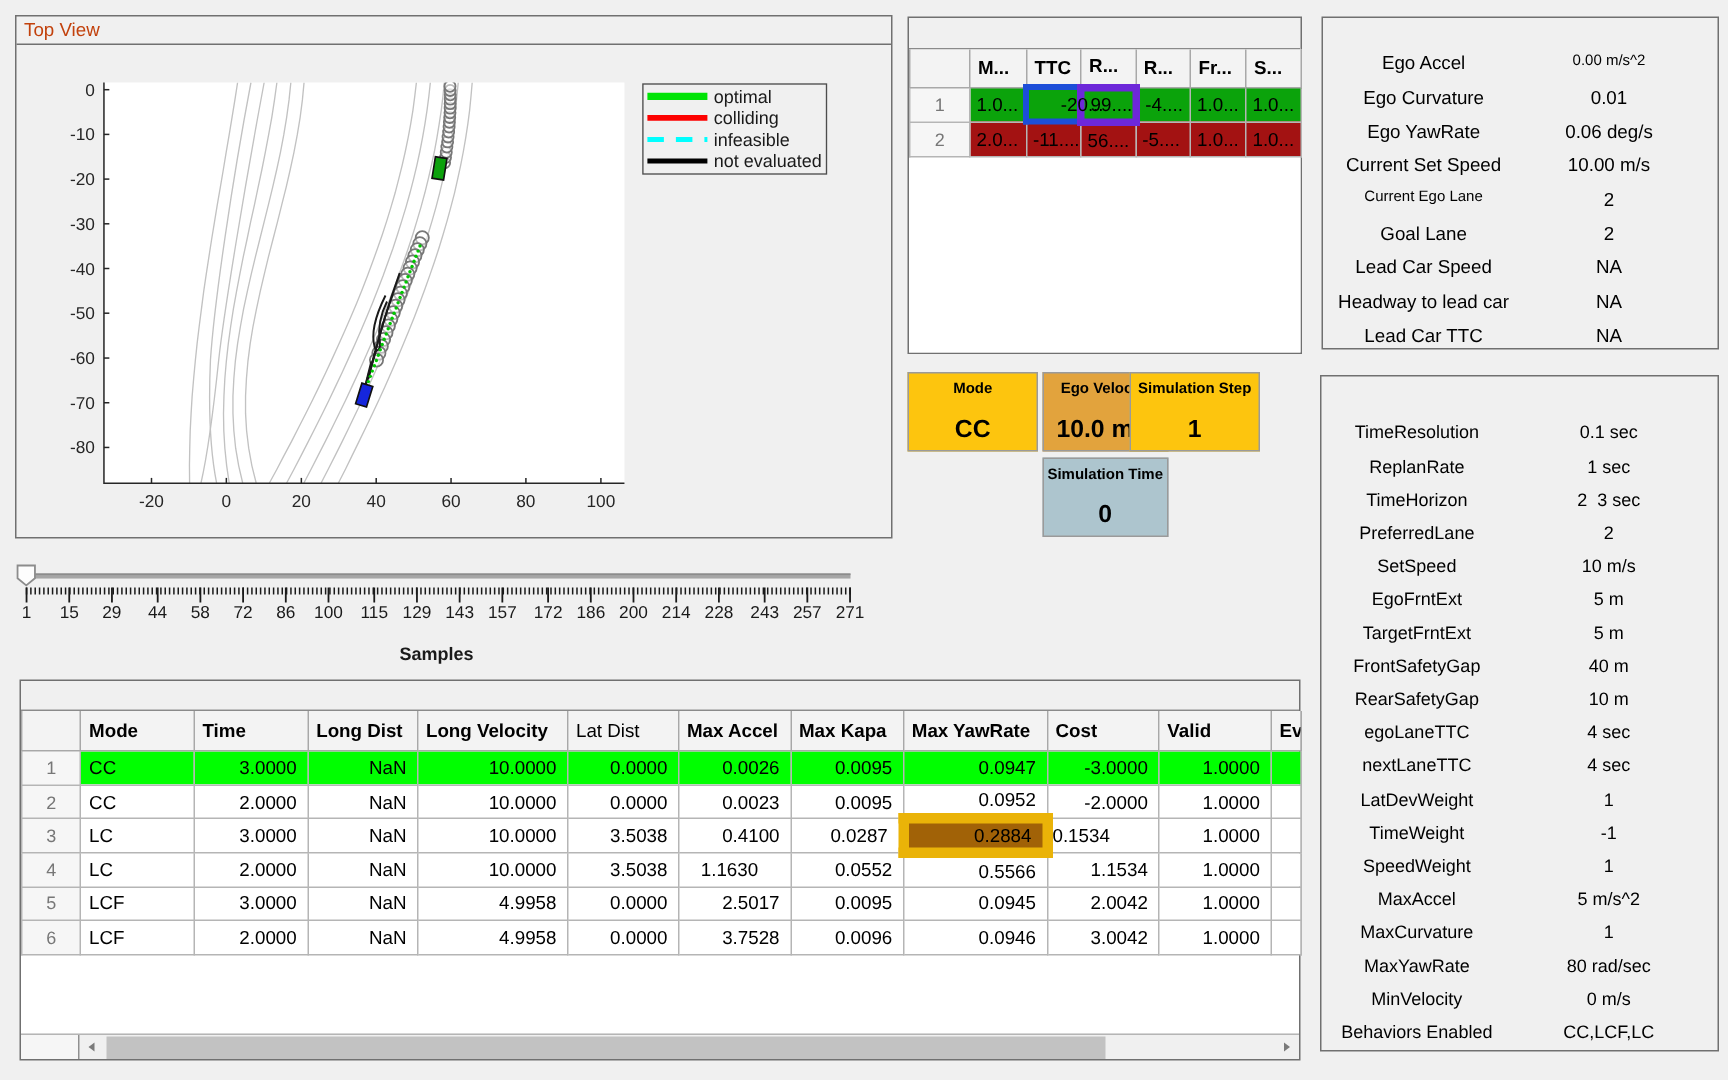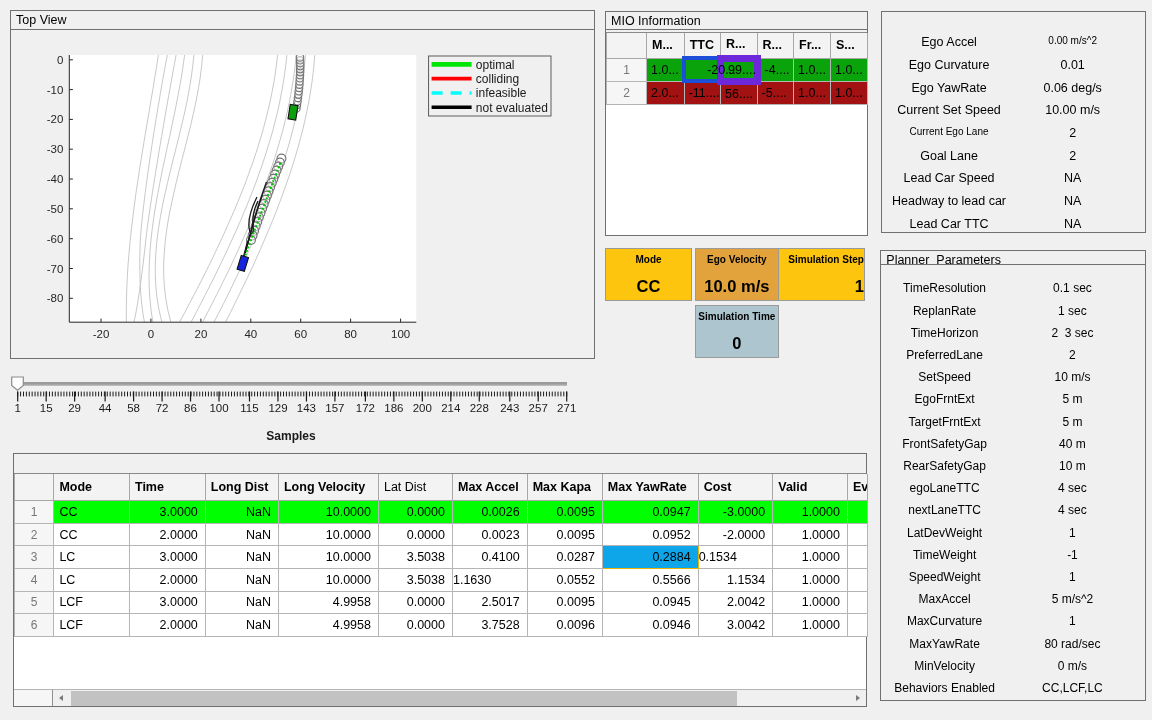--- a/index.html
+++ b/index.html
@@ -1,44 +1,43 @@
 <!DOCTYPE html>
 <html><head><meta charset="utf-8"><style>
 
 *{margin:0;padding:0;box-sizing:border-box}
 body{width:1152px;height:720px;background:#f0f0f0;font-family:"Liberation Sans",sans-serif;position:relative;overflow:hidden}
 .panel{position:absolute;border:1px solid #707070;background:#f0f0f0}
-.ptitle{border-bottom:1px solid #707070;font-size:12.5px;color:#000000;padding:2px 0 0 5px;white-space:nowrap}
+.ptitle{border-bottom:1px solid #707070;font-size:12.5px;color:#c2410c;padding:2px 0 0 5px;white-space:nowrap}
 .abs{position:absolute}
 .kvl{position:absolute;text-align:center}
 table{border-collapse:collapse}
 
 </style></head><body>
 <div class="panel" style="left:10px;top:10px;width:584.5px;height:349px">
     <div class="ptitle" style="height:19px">Top View</div>
   </div>
 <div class="panel" style="left:605px;top:11px;width:263px;height:225px">
-    <div class="ptitle" style="height:18px">MIO Information</div>
 <div style="position:absolute;left:0px;top:20px;right:0;bottom:0;background:#fff;border-top:1px solid #8a8a8a">
       <table style="width:100%;table-layout:fixed;font-size:12.5px">
         <tbody>
           <tr style="height:25px">
             <td style="width:40px;border:1px solid #a8a8a8;border-top:none;background:#f3f3f3;font-weight:bold;padding-left:5px"></td>
             <td style="width:37.7px;border:1px solid #a8a8a8;border-top:none;background:#f3f3f3;font-weight:bold;padding-left:5px">M...</td>
             <td style="width:36.4px;border:1px solid #a8a8a8;border-top:none;background:#f3f3f3;font-weight:bold;padding-left:5px">TTC</td>
             <td style="width:36.5px;border:1px solid #a8a8a8;border-top:none;background:#f3f3f3;font-weight:bold;padding-left:5px">R...</td>
             <td style="width:36.5px;border:1px solid #a8a8a8;border-top:none;background:#f3f3f3;font-weight:bold;padding-left:5px">R...</td>
             <td style="width:36.9px;border:1px solid #a8a8a8;border-top:none;background:#f3f3f3;font-weight:bold;padding-left:5px">Fr...</td>
             <td style="width:37.5px;border:1px solid #a8a8a8;border-top:none;background:#f3f3f3;font-weight:bold;padding-left:5px">S...</td>
           </tr>
           <tr style="height:23px">
             <td style="border:1px solid #b5b5b5;background:#f6f6f6;color:#777;text-align:center;font-size:12px">1</td>
             <td style="border:1px solid #b5b5b5;background:#0ba30b;color:#000;padding-left:4px">1.0...</td>
             <td style="border:4px solid #1d4ed8;background:#0ba30b;color:#000;padding-left:21px">-20...</td>
-            <td style="border:7px solid #6d28d9;background:#0ba30b;color:#000;padding-left:4px">99....</td>
+            <td style="border:5px solid #6d28d9;background:#0ba30b;color:#000;padding-left:4px">99....</td>
             <td style="border:1px solid #b5b5b5;background:#0ba30b;color:#000;padding-left:4px">-4....</td>
             <td style="border:1px solid #b5b5b5;background:#0ba30b;color:#000;padding-left:4px">1.0...</td>
             <td style="border:1px solid #b5b5b5;background:#0ba30b;color:#000;padding-left:4px">1.0...</td>
           </tr>
           <tr style="height:23px">
             <td style="border:1px solid #b5b5b5;background:#f6f6f6;color:#777;text-align:center;font-size:12px">2</td>
             <td style="border:1px solid #b5b5b5;background:#a31212;color:#000;padding-left:4px">2.0...</td>
             <td style="border:1px solid #b5b5b5;background:#a31212;color:#000;padding-left:4px">-11....</td>
             <td style="border:1px solid #b5b5b5;background:#a31212;color:#000;padding-left:4px">56....</td>
             <td style="border:1px solid #b5b5b5;background:#a31212;color:#000;padding-left:4px">-5....</td>
@@ -70,30 +69,29 @@
 <div class="kvl" style="left:45%;width:55%;top:204.8px;font-size:12.5px">NA</div>
 </div>
 <div class="abs" style="left:605px;top:248px;width:87px;height:53px;background:#fdc50e;border:1px solid #9a9a9a;text-align:center">
     <div style="font-size:10px;font-weight:bold;margin-top:4.5px;white-space:nowrap">Mode</div>
     <div class="abs" style="left:0;right:0;top:28px;font-size:16.5px;font-weight:bold">CC</div>
   </div>
 <div class="abs" style="left:694.7px;top:248px;width:84.29999999999995px;height:53px;background:#e2a33d;border:1px solid #9a9a9a;text-align:center">
     <div style="font-size:10px;font-weight:bold;margin-top:4.5px;white-space:nowrap">Ego Velocity</div>
     <div class="abs" style="left:0;right:0;top:28px;font-size:16.5px;font-weight:bold">10.0 m/s</div>
   </div>
-<div class="abs" style="left:778px;top:248px;width:86.89999999999998px;height:53px;background:#fdc50e;border:1px solid #9a9a9a;text-align:right">
+<div class="abs" style="left:753px;top:248px;width:86.89999999999998px;height:53px;background:#fdc50e;border:1px solid #9a9a9a;text-align:center">
     <div style="font-size:10px;font-weight:bold;margin-top:4.5px;white-space:nowrap">Simulation Step</div>
     <div class="abs" style="left:0;right:0;top:28px;font-size:16.5px;font-weight:bold">1</div>
   </div>
 <div class="abs" style="left:694.7px;top:305px;width:84.29999999999995px;height:53px;background:#adc5ce;border:1px solid #9a9a9a;text-align:center">
     <div style="font-size:10px;font-weight:bold;margin-top:4.5px;white-space:nowrap">Simulation Time</div>
     <div class="abs" style="left:0;right:0;top:28px;font-size:16.5px;font-weight:bold">0</div>
   </div>
 <div class="panel" style="left:880.3px;top:250.3px;width:265.70000000000005px;height:451.09999999999997px">
-    <div class="ptitle" style="height:14px">Planner&nbsp;&nbsp;Parameters</div>
 <div class="kvl" style="left:0;width:48%;top:30.2px;font-size:12px">TimeResolution</div>
 <div class="kvl" style="left:45%;width:55%;top:30.2px;font-size:12px">0.1 sec</div>
 <div class="kvl" style="left:0;width:48%;top:52.4px;font-size:12px">ReplanRate</div>
 <div class="kvl" style="left:45%;width:55%;top:52.4px;font-size:12px">1 sec</div>
 <div class="kvl" style="left:0;width:48%;top:74.6px;font-size:12px">TimeHorizon</div>
 <div class="kvl" style="left:45%;width:55%;top:74.6px;font-size:12px">2&nbsp;&nbsp;3 sec</div>
 <div class="kvl" style="left:0;width:48%;top:96.8px;font-size:12px">PreferredLane</div>
 <div class="kvl" style="left:45%;width:55%;top:96.8px;font-size:12px">2</div>
 <div class="kvl" style="left:0;width:48%;top:119.0px;font-size:12px">SetSpeed</div>
 <div class="kvl" style="left:45%;width:55%;top:119.0px;font-size:12px">10 m/s</div>
@@ -174,33 +172,33 @@
           </tr>
           <tr style="height:22.6px">
             <td style="border:1px solid #b5b5b5;background:#f6f6f6;color:#777;text-align:center;font-size:12px">3</td>
             <td style="border:1px solid #b5b5b5;background:#fff;text-align:left;padding-left:5px">LC</td>
             <td style="border:1px solid #b5b5b5;background:#fff;text-align:right;padding-right:7px">3.0000</td>
             <td style="border:1px solid #b5b5b5;background:#fff;text-align:right;padding-right:7px">NaN</td>
             <td style="border:1px solid #b5b5b5;background:#fff;text-align:right;padding-right:7px">10.0000</td>
             <td style="border:1px solid #b5b5b5;background:#fff;text-align:right;padding-right:7px">3.5038</td>
             <td style="border:1px solid #b5b5b5;background:#fff;text-align:right;padding-right:7px">0.4100</td>
             <td style="border:1px solid #b5b5b5;background:#fff;text-align:right;padding-right:7px">0.0287</td>
-            <td style="border:1px solid #eab308;background:#0ea5e9;text-align:right;padding-right:7px">0.2884</td>
+            <td style="border:7px solid #eab308;background:#a16207;text-align:right;padding-right:7px">0.2884</td>
             <td style="border:1px solid #b5b5b5;background:#fff;text-align:left;padding-right:7px">0.1534</td>
             <td style="border:1px solid #b5b5b5;background:#fff;text-align:right;padding-right:7px">1.0000</td>
             <td style="border:1px solid #b5b5b5;background:#fff"></td>
           </tr>
           <tr style="height:22.6px">
             <td style="border:1px solid #b5b5b5;background:#f6f6f6;color:#777;text-align:center;font-size:12px">4</td>
             <td style="border:1px solid #b5b5b5;background:#fff;text-align:left;padding-left:5px">LC</td>
             <td style="border:1px solid #b5b5b5;background:#fff;text-align:right;padding-right:7px">2.0000</td>
             <td style="border:1px solid #b5b5b5;background:#fff;text-align:right;padding-right:7px">NaN</td>
             <td style="border:1px solid #b5b5b5;background:#fff;text-align:right;padding-right:7px">10.0000</td>
             <td style="border:1px solid #b5b5b5;background:#fff;text-align:right;padding-right:7px">3.5038</td>
-            <td style="border:1px solid #b5b5b5;background:#fff;text-align:left;padding-right:7px">1.1630</td>
+            <td style="border:1px solid #b5b5b5;background:#fff;text-align:center;padding-right:7px">1.1630</td>
             <td style="border:1px solid #b5b5b5;background:#fff;text-align:right;padding-right:7px">0.0552</td>
             <td style="border:1px solid #b5b5b5;background:#fff;text-align:right;padding-right:7px">0.5566</td>
             <td style="border:1px solid #b5b5b5;background:#fff;text-align:right;padding-right:7px">1.1534</td>
             <td style="border:1px solid #b5b5b5;background:#fff;text-align:right;padding-right:7px">1.0000</td>
             <td style="border:1px solid #b5b5b5;background:#fff"></td>
           </tr>
           <tr style="height:22.6px">
             <td style="border:1px solid #b5b5b5;background:#f6f6f6;color:#777;text-align:center;font-size:12px">5</td>
             <td style="border:1px solid #b5b5b5;background:#fff;text-align:left;padding-left:5px">LCF</td>
             <td style="border:1px solid #b5b5b5;background:#fff;text-align:right;padding-right:7px">3.0000</td>

